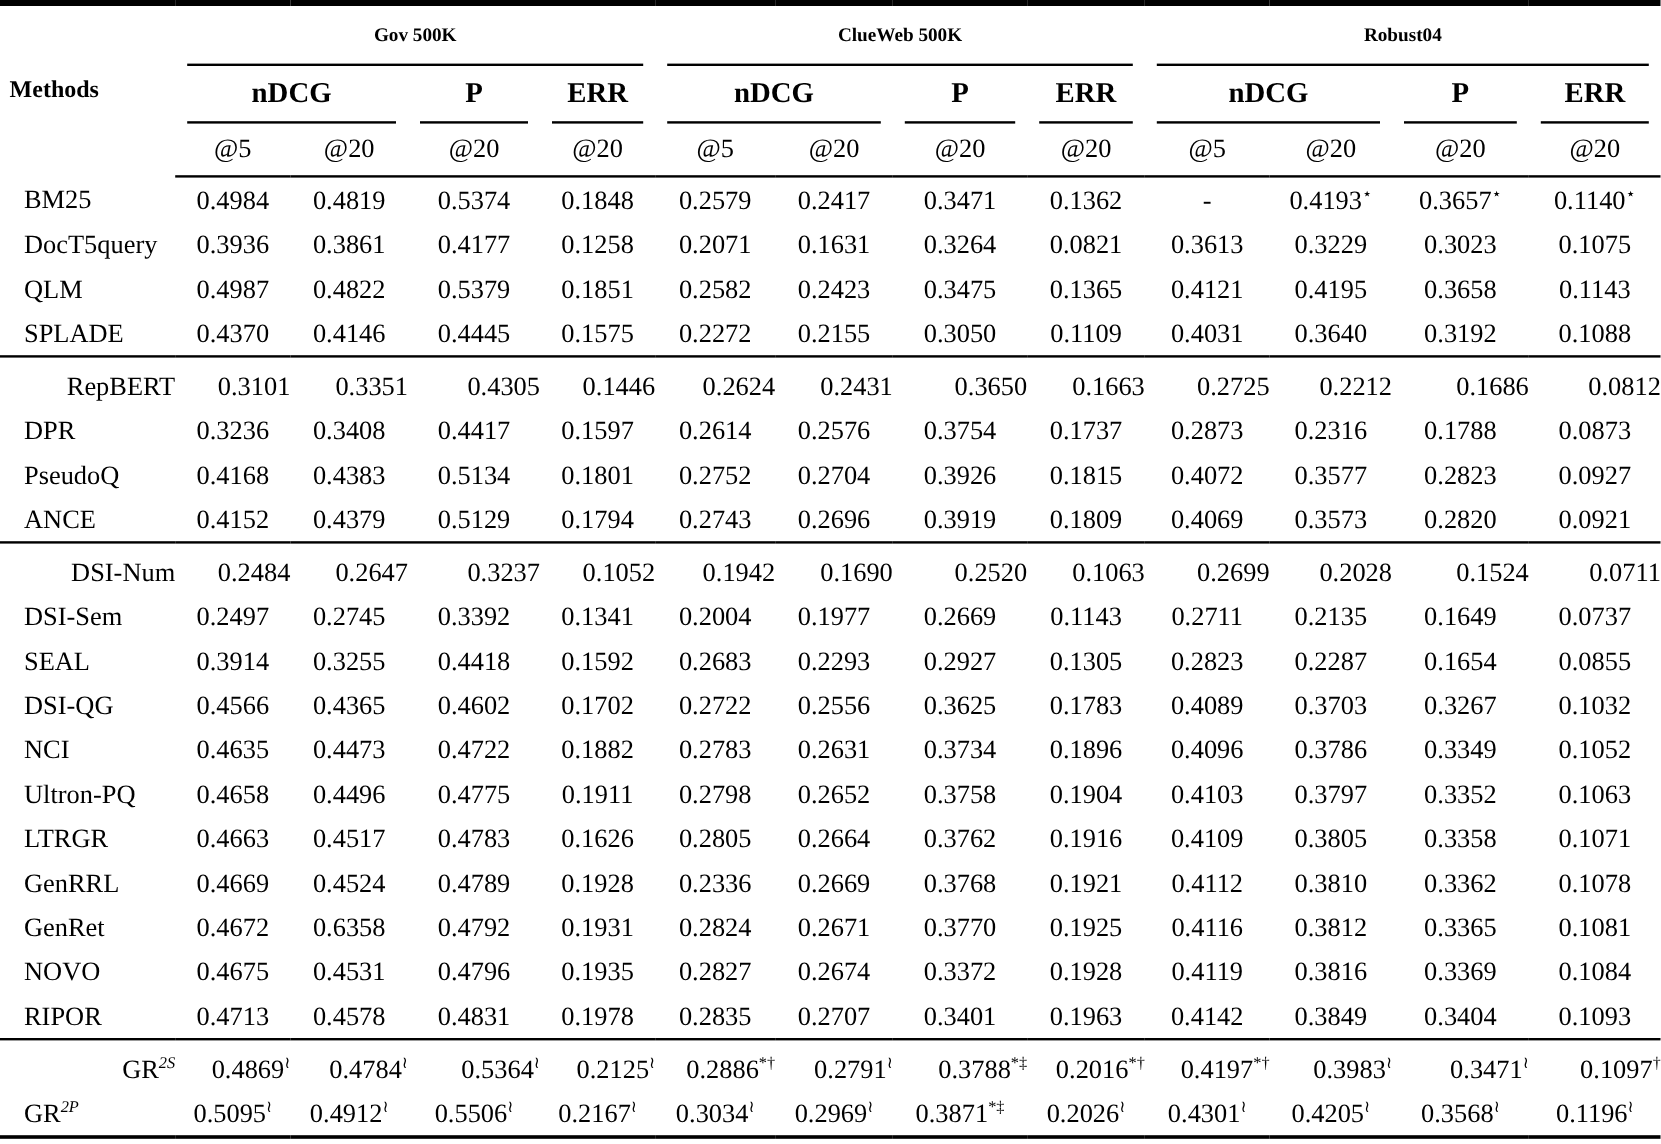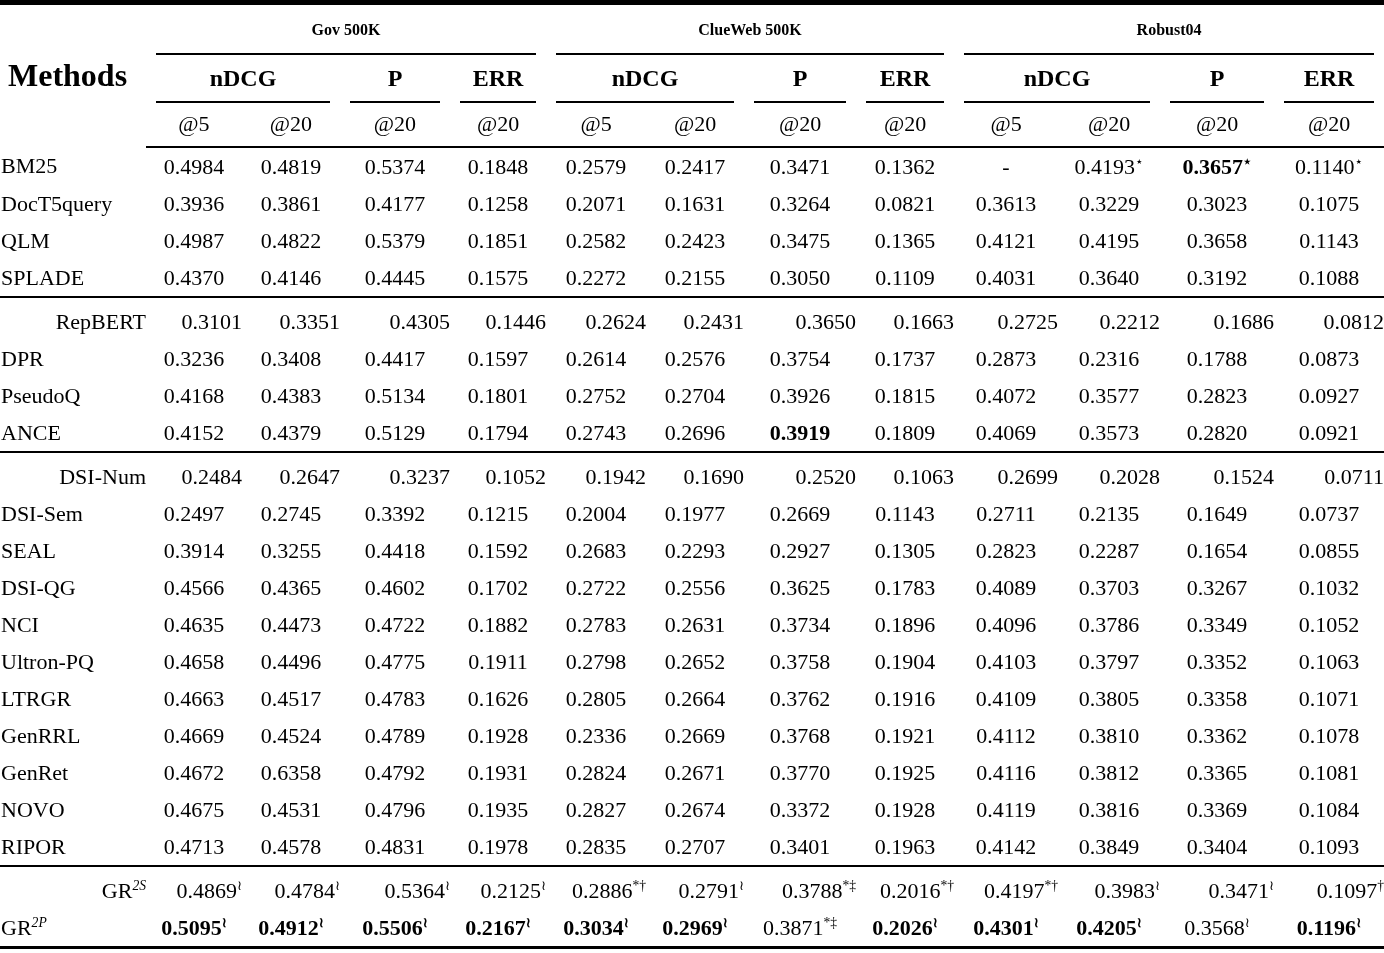--- a/index.html
+++ b/index.html
@@ -9,37 +9,37 @@
     font-family: "Liberation Serif", serif; color: #000;
     overflow: hidden;
   }
   table.results {
     border-collapse: collapse; table-layout: fixed; width: 1384px;
     border-top: 5px solid #000; border-bottom: 3px solid #000;
   }
   th, td { padding: 0; font-weight: normal; }
   th.corner {
     text-align: left; vertical-align: middle;
-    font-weight: bold; font-size: 32px; padding-left: 8px;
+    font-weight: bold; font-size: 20px; padding-left: 8px;
   }
   tr.r1 th.ds { font-weight: bold; font-size: 16px; height: 52px; vertical-align: middle; }
   tr.r2 th { font-weight: bold; font-size: 24px; height: 48px; vertical-align: middle; }
   tr.r3 th { font-size: 22px; height: 44px; vertical-align: middle; border-bottom: 2px solid #000; }
   th.cmid { position: relative; }
   th.cmid::after {
     content: ""; position: absolute; left: 10px; right: 10px; bottom: 0;
     border-bottom: 2px solid #000;
   }
   tbody td {
     text-align: center; font-size: 22px; height: 37px; line-height: 37px;
     white-space: nowrap;
   }
-  tbody td.method { text-align: left; padding-left: 1px; }
+  tbody td.method { text-align: left; padding-left: 20px; }
   tr.group-start td { border-top: 2px solid #000; padding-top: 5px; text-align: right; }
-  td.bold, td.bold sup { font-weight: bold; }
+  td.bold, td.bold sup { font-weight: normal; }
   sup { font-size: 62%; vertical-align: super; line-height: 0; }
   sup.msup { font-style: italic; }
 </style>
 </head>
 <body>
 
 <div class="page">
   <table class="results">
     <colgroup>
       <col style="width:146px">
@@ -223,21 +223,21 @@
           <td><span>0.2699</span></td>
           <td><span>0.2028</span></td>
           <td><span>0.1524</span></td>
           <td><span>0.0711</span></td>
         </tr>
         <tr>
           <td class="method"><span>DSI-Sem</span></td>
           <td><span>0.2497</span></td>
           <td><span>0.2745</span></td>
           <td><span>0.3392</span></td>
-          <td><span>0.1215</span></td>
+          <td><span>0.1341</span></td>
           <td><span>0.2004</span></td>
           <td><span>0.1977</span></td>
           <td><span>0.2669</span></td>
           <td><span>0.1143</span></td>
           <td><span>0.2711</span></td>
           <td><span>0.2135</span></td>
           <td><span>0.1649</span></td>
           <td><span>0.0737</span></td>
         </tr>
         <tr>

